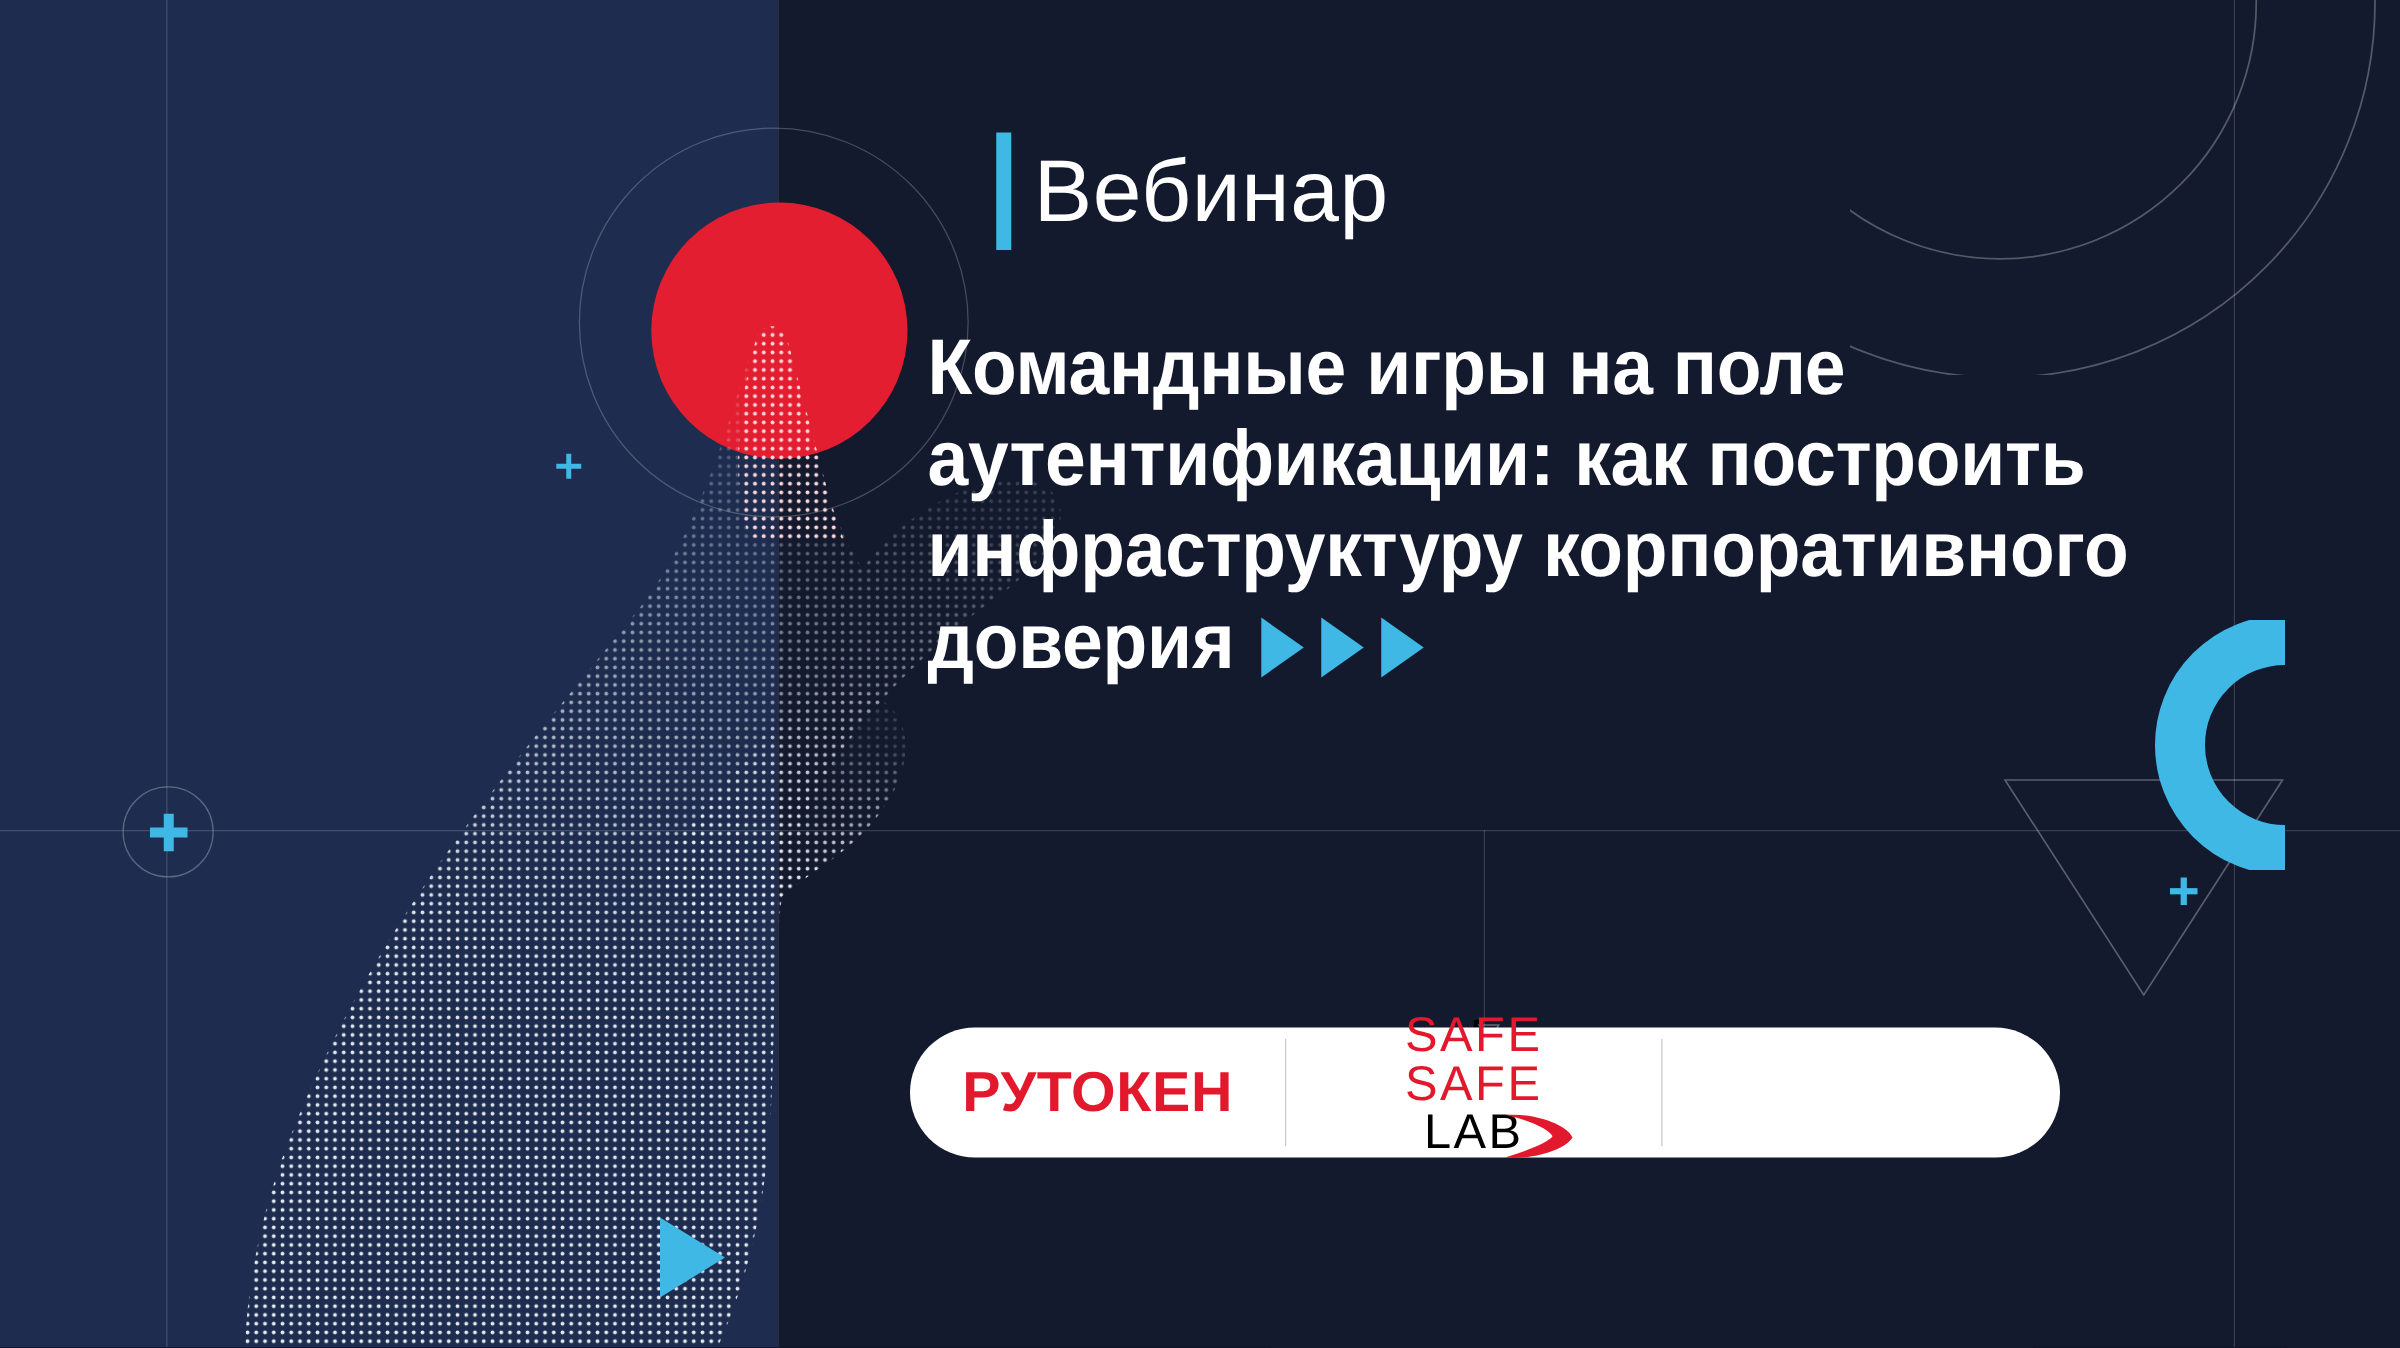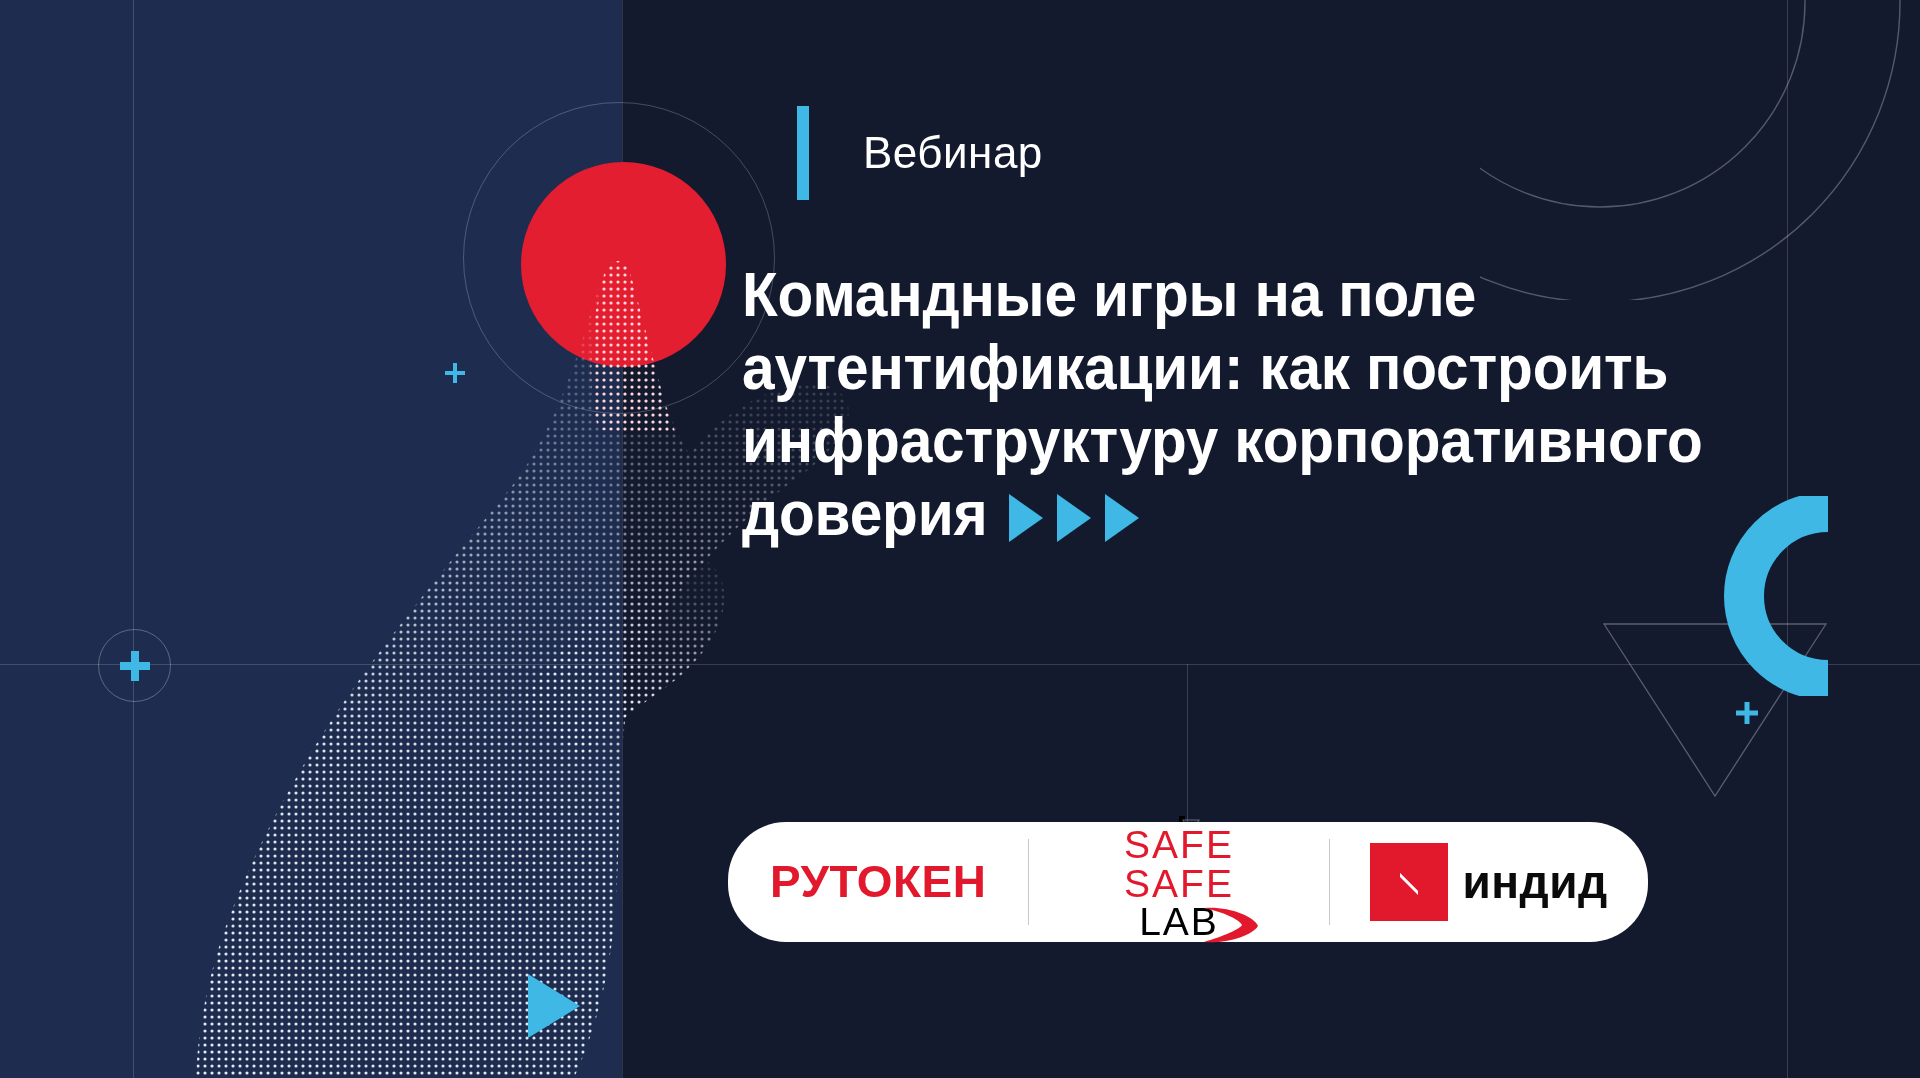--- a/index.html
+++ b/index.html
@@ -24,21 +24,21 @@
 
   .plus-small{position:absolute;color:#3fb8e6;font-weight:700;line-height:1;}
   .plus-ring{position:absolute;border:1px solid rgba(255,255,255,.28);border-radius:50%;
              display:flex;align-items:center;justify-content:center;}
 
   .tri-arrow{width:0;height:0;border-style:solid;}
 
   
   .kicker-wrap{position:absolute;display:flex;align-items:center;}
   .kicker-bar{width:12px;height:94px;background:#3fb8e6;}
-  .kicker-text{color:#ffffff;font-size:44px;font-weight:400;letter-spacing:.5px;margin-left:54px;
+  .kicker-text{color:#ffffff;font-size:70px;font-weight:400;letter-spacing:.5px;margin-left:18px;
                font-family:"Liberation Sans",sans-serif;}
 
   .headline{position:absolute;color:#ffffff;font-weight:700;font-size:63px;line-height:1.16;
             letter-spacing:-0.2px;font-family:"Liberation Sans",sans-serif;
             transform:scaleX(.93);transform-origin:left top;width:1100px;}
   .headline .chev-run{display:inline-flex;align-items:center;gap:14px;margin-left:28px;
             transform:translateY(4px) scaleX(1.075);}
   .chev{width:0;height:0;border-top:24px solid transparent;border-bottom:24px solid transparent;
         border-left:34px solid #3fb8e6;}
 
@@ -211,53 +211,36 @@
     <div style="display:flex;align-items:center;">
       <span>доверия</span>
       <span class="chev-run">
         <span class="chev"></span>
         <span class="chev"></span>
         <span class="chev"></span>
       </span>
     </div>
   </div>
 
-  <div class="logobar" style="left:728px;top:822px;width:920px;height:120px;">
+  <div class="logobar" style="left:728px;top:822px;width:920px;height:104px;">
 
     <div class="logo-cell" style="width:300px;">
       <span class="rutoken">РУТОКЕН</span>
     </div>
 
     <div class="divider"></div>
 
     <div class="logo-cell" style="width:300px;align-items:flex-end;">
       <div class="stl">
         <span class="stl-row stl-red">SAFE</span>
         <span class="stl-row stl-red">SAFE</span>
         <span class="stl-row stl-gray">LAB</span>
         <svg class="stl-swoosh" viewBox="0 0 58 44">
           <path d="M2 6 C 26 4, 52 14, 56 24 C 50 34, 24 42, 2 40 C 22 34, 38 27, 40 23 C 38 18, 22 10, 2 6 Z" fill="#e2192c"></path>
         </svg>
       </div>
     </div>
 
     <div class="divider"></div>
 
-    <div class="logo-cell" style="flex:1;">
-      <div class="indid">
-        <div class="indid-mark">
-          <svg width="78" height="78" viewBox="0 0 78 78">
-            <rect x="0" y="0" width="78" height="78" fill="#e2192c"></rect>
-            <polygon points="30,78 30,30 48,48 48,0 78,0 78,78" fill="#ffffff"></polygon>
-            <polygon points="48,0 78,0 78,30" fill="#e2192c"></polygon>
-            <polygon points="30,78 30,30 48,48 48,78" fill="#e2192c"></polygon>
-            <polygon points="48,48 48,0 78,0 78,78 48,78 30,30" fill="none"></polygon>
-            <path d="M30 78 L30 30 L48 48 L48 0 L78 0 L78 78 Z" fill="#ffffff"></path>
-            <path d="M48 0 L78 0 L78 78 L48 78 L48 18 Z" fill="#e2192c"></path>
-            <path d="M30 78 L30 34 L49 53 L49 78 Z" fill="#e2192c"></path>
-          </svg>
-        </div>
-        <span class="indid-text">индид</span>
-      </div>
-    </div>
   </div>
 
 </div>
 
 </body></html>

